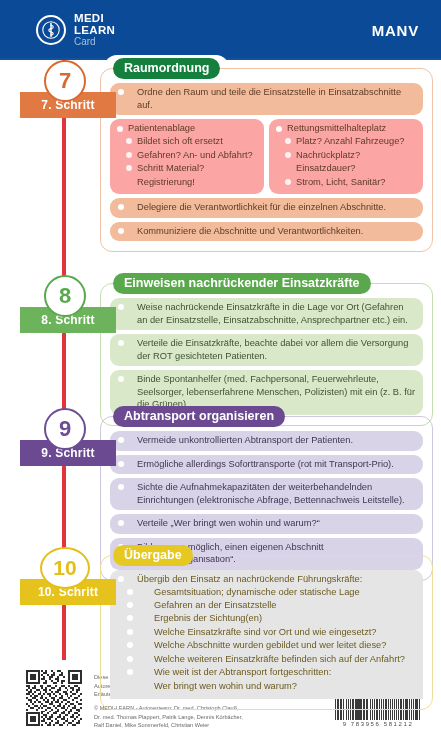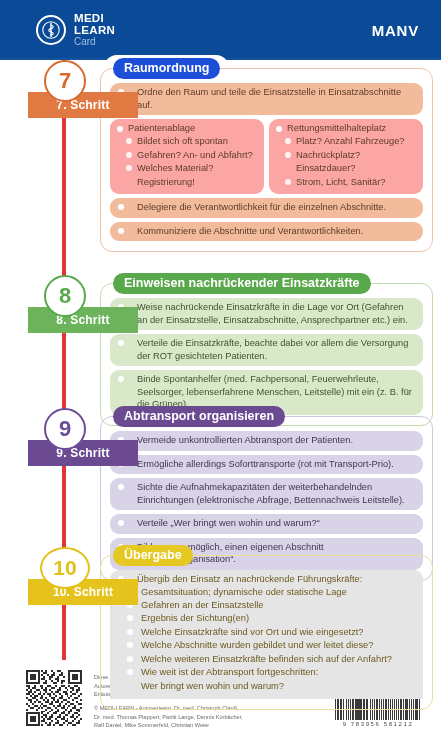--- a/index.html
+++ b/index.html
@@ -89,23 +89,23 @@
   .badge {
     position: absolute;
     left: 16px;
     top: 0;
     width: 96px;
     height: 70px;
     z-index: 4;
   }
   .badge-bar {
     position: absolute;
-    left: 12px;
+    left: 4px;
     top: 32px;
-    width: 110px;
+    width: 96px;
     height: 26px;
     display: flex;
     align-items: center;
     justify-content: center;
     color: #ffffff;
     font-weight: bold;
     font-size: 12px;
     letter-spacing: 0.2px;
   }
   .badge-circle {
@@ -192,29 +192,29 @@
   .subitem {
     font-size: 9.3px;
     display: flex; gap: 5px; align-items: flex-start;
     margin-left: 9px;
     line-height: 1.45;
   }
   .subitem .dot { background: #ffffff; opacity: .85; }
 
   .nested { margin-left: 9px; }
   .nested .subrow {
-    display: flex; gap: 8px; align-items: flex-start;
+    display: flex; gap: 21px; align-items: flex-start;
     font-size: 9.3px; line-height: 1.45;
   }
 
   
   .t-orange { color: #d8692f; }
   .t-orange .badge-bar { background: #e07a42; }
   .t-orange .card { border-color: #f0c3a8; }
-  .t-orange .card-title { background: #1d4ed8; }
+  .t-orange .card-title { background: #15803d; }
   .t-orange .pill, .t-orange .col { background: #f2bb9c; color: #5d3b26; }
   .t-orange .col { background: #fca5a5; }
 
   .t-green { color: #57a94a; }
   .t-green .badge-bar { background: #6cb35c; }
   .t-green .card { border-color: #c3ddb1; }
   .t-green .card-title { background: #5aa84c; }
   .t-green .pill { background: #d8e8c9; color: #3f5230; }
 
   .t-purple { color: #6b4e96; }
@@ -310,29 +310,29 @@
         </div>
 
         <div class="cols">
           <div class="col">
             <div class="col-head">
               <span class="dot"></span>
               <span>Patientenablage</span>
             </div>
             <div class="subitem">
               <span class="dot"></span>
-              <span>Bildet sich oft spontan</span>
+              <span>Bildet sich oft ersetzt</span>
             </div>
             <div class="subitem">
               <span class="dot"></span>
               <span>Gefahren? An- und Abfahrt?</span>
             </div>
             <div class="subitem">
               <span class="dot"></span>
-              <span>Welches Material? Registrierung!</span>
+              <span>Schritt Material? Registrierung!</span>
             </div>
           </div>
           <div class="col">
             <div class="col-head">
               <span class="dot"></span>
               <span>Rettungsmittelhalteplatz</span>
             </div>
             <div class="subitem">
               <span class="dot"></span>
               <span>Platz? Anzahl Fahrzeuge?</span>
@@ -369,21 +369,21 @@
         <div class="pill">
           <span class="dot"></span>
           <span class="pill-text">Weise nachrückende Einsatzkräfte in die Lage vor Ort (Gefahren an der Einsatzstelle, Einsatzabschnitte, Ansprechpartner etc.) ein.</span>
         </div>
         <div class="pill">
           <span class="dot"></span>
           <span class="pill-text">Verteile die Einsatzkräfte, beachte dabei vor allem die Versorgung der ROT gesichteten Patienten.</span>
         </div>
         <div class="pill">
           <span class="dot"></span>
-          <span class="pill-text">Binde Spontanhelfer (med. Fachpersonal, Feuerwehrleute, Seelsorger, lebenserfahrene Menschen, Leitstelle) mit ein (z. B. für die Grünen).</span>
+          <span class="pill-text">Binde Spontanhelfer (med. Fachpersonal, Feuerwehrleute, Seelsorger, lebenserfahrene Menschen, Polizisten) mit ein (z. B. für die Grünen).</span>
         </div>
       </div>
     </div>
 
     <div class="step t-purple" style="top:348px;">
       <div class="badge">
         <div class="badge-bar">9. Schritt</div>
         <div class="badge-circle">9</div>
       </div>
       <div class="card">

